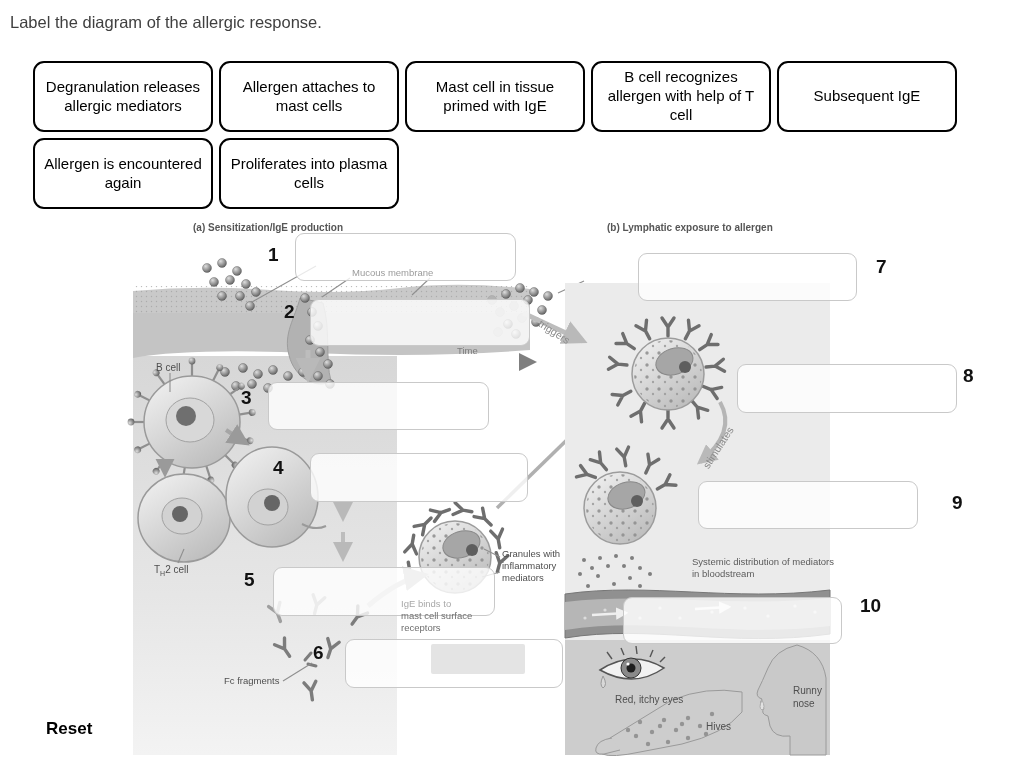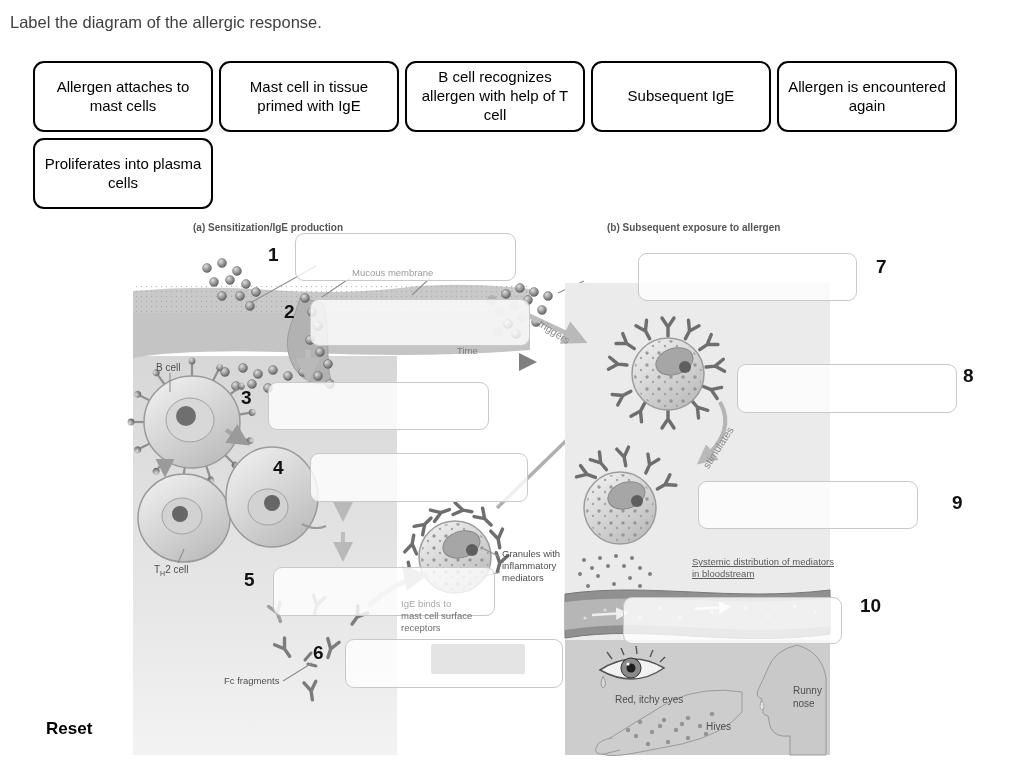--- a/index.html
+++ b/index.html
@@ -53,34 +53,35 @@
   .l-bcell{left:156px;top:362px;color:#4f4f4f;font-size:10px;}
   .l-th2{left:154px;top:564px;color:#4f4f4f;font-size:10px;}
   .l-th2 sub{font-size:7px;}
   .l-gran{left:502px;top:548px;width:66px;color:#4f4f4f;}
   .l-ige{left:401px;top:598px;width:90px;}
   .l-ige .ige1{display:block;color:#a8a8a8;}
   .l-ige .ige2{display:block;color:#6e6e6e;}
   .l-fc{left:224px;top:675px;color:#4f4f4f;}
   .l-trig{left:543px;top:317px;transform:rotate(33deg);transform-origin:0 0;color:#8a8a8a;font-size:10.5px;}
   .l-stim{left:700px;top:464px;transform:rotate(-57deg);transform-origin:0 0;color:#8a8a8a;font-size:10.5px;}
-  .l-sys{left:692px;top:556px;width:152px;color:#5b5b5b;text-decoration:underline;}
+  .l-sys{left:692px;top:556px;width:152px;color:#5b5b5b;}
   .l-eyes{left:615px;top:694px;color:#4f4f4f;font-size:10px;}
   .l-hives{left:706px;top:721px;color:#4f4f4f;font-size:10px;}
   .l-nose{left:793px;top:685px;width:46px;color:#4f4f4f;font-size:10px;}
   .reset{
     position:absolute;left:46px;top:719px;font-size:17px;font-weight:bold;color:#000;cursor:pointer;z-index:5;
   }
 </style>
 </head>
 <body>
 
 <div class="page-title">Label the diagram of the allergic response.</div>
 
 <div class="bank">
+  <div class="tile">Degranulation releases allergic mediators</div>
   <div class="tile">Allergen attaches to mast cells</div>
   <div class="tile">Mast cell in tissue primed with IgE</div>
   <div class="tile">B cell recognizes allergen with help of T cell</div>
   <div class="tile">Subsequent IgE</div>
   <div class="tile">Allergen is encountered again</div>
   <div class="tile">Proliferates into plasma cells</div>
 </div>
 
 <svg class="art" viewBox="0 0 1024 765">
   <defs>
@@ -444,21 +445,21 @@
 <div class="num n3">3</div>
 <div class="num n4">4</div>
 <div class="num n5">5</div>
 <div class="num n6">6</div>
 <div class="num n7">7</div>
 <div class="num n8">8</div>
 <div class="num n9">9</div>
 <div class="num n10">10</div>
 
 <div class="lab l-pa">(a) Sensitization/IgE production</div>
-<div class="lab l-pb">(b) Subsequent exposure to allergen</div>
+<div class="lab l-pb">(b) Lymphatic exposure to allergen</div>
 <div class="lab l-mucous">Mucous membrane</div>
 <div class="lab l-time">Time</div>
 <div class="lab l-bcell">B cell</div>
 <div class="lab l-th2"><span>T</span><sub>H</sub><span>2 cell</span></div>
 <div class="lab l-gran">Granules with inflammatory mediators</div>
 <div class="lab l-ige">
   <span class="ige1">IgE binds to</span>
   <span class="ige2">mast cell surface receptors</span>
 </div>
 <div class="lab l-fc">Fc fragments</div>

